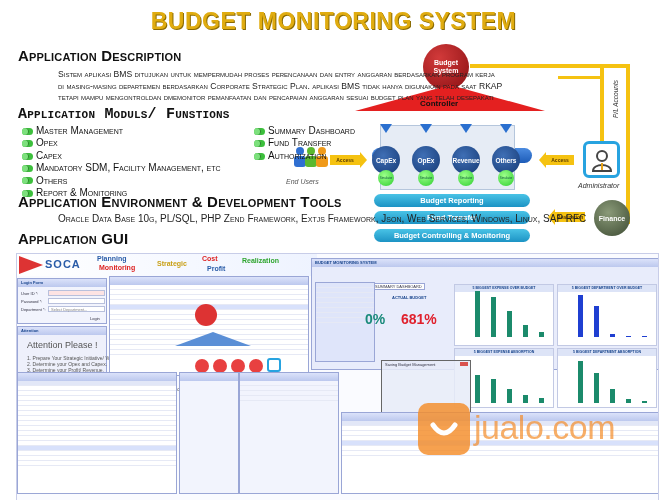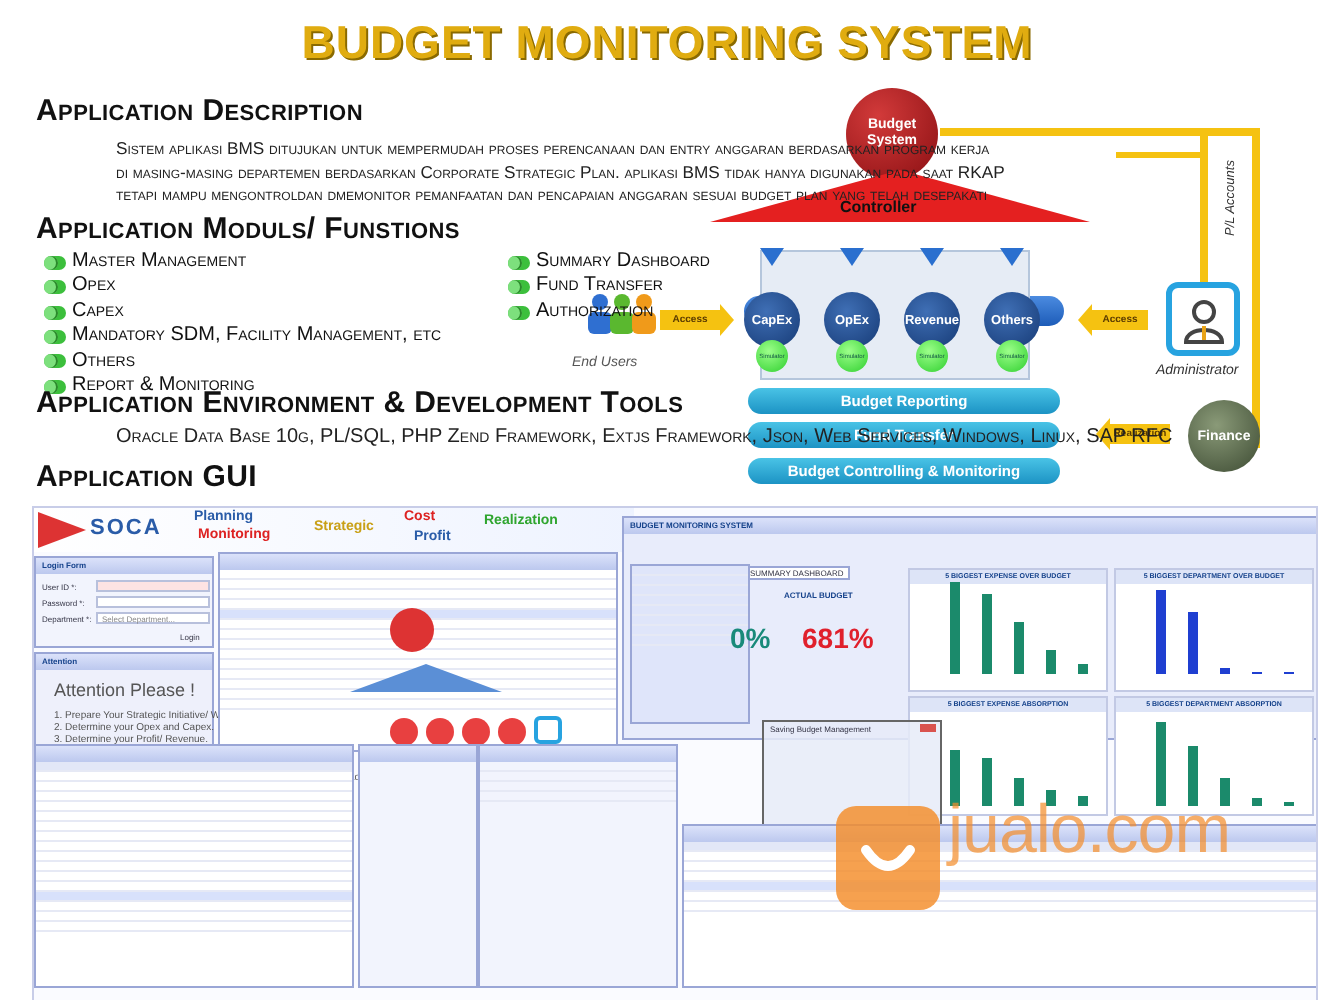--- a/index.html
+++ b/index.html
@@ -71,21 +71,21 @@
   .welcome { position: absolute; left: 96px; top: 26px; font-family: "DejaVu Serif", serif; font-size: 7.5px; font-weight: bold; color: #333; white-space: nowrap; }
   .kpi0 { position: absolute; left: 348px; top: 57px; font-size: 14px; font-weight: bold; color: #198a7a; }
   .kpi1 { position: absolute; left: 384px; top: 57px; font-size: 14px; font-weight: bold; color: #e0202c; }
   .bar { position: absolute; bottom: 0; width: 5px; }
   .chart-box { position: absolute; background: #fff; border: 1px solid #c2c9e4; overflow: hidden; }
   .chart-h { height: 7px; background: #dde4f7; font-size: 3.5px; color: #15428b; text-align: center; line-height: 7px; font-weight: bold; }
   .dialog { position: absolute; left: 364px; top: 106px; width: 90px; height: 66px; background: rgba(230,235,248,0.85); border: 1px solid #666; }
   .dialog-close { position: absolute; right: 2px; top: 1px; width: 8px; height: 4px; background: #d9534f; }
   .watermark { position: absolute; left: 418px; top: 403px; width: 52px; height: 52px; border-radius: 10px; background: rgba(244,140,40,0.82);
     display: flex; align-items: center; justify-content: center; }
-  .wm-text { position: absolute; left: 474px; top: 396px; font-size: 34px; font-family: "Liberation Sans", sans-serif; color: rgba(244,140,40,0.7); letter-spacing: -0.5px; }
+  .wm-text { position: absolute; left: 474px; top: 408px; font-size: 34px; font-family: "Liberation Sans", sans-serif; color: rgba(244,140,40,0.7); letter-spacing: -0.5px; }
 </style>
 </head>
 <body>
 
 <div class="title">BUDGET MONITORING SYSTEM</div>
 
 <div>
   <div class="yline" style="left:470px;top:64px;width:160px;height:4px;"></div>
   <div class="yline" style="left:626px;top:64px;width:4px;height:160px;"></div>
   <div class="yline" style="left:600px;top:68px;width:4px;height:74px;"></div>
@@ -139,21 +139,21 @@
 
   <div class="arrow-y left" style="left:555px;top:212px;width:30px;">Realization</div>
   <div class="finance">Finance</div>
 </div>
 
 <div class="h2" style="top:47px;">Application Description</div>
 <div class="para" style="top:69px;">Sistem aplikasi BMS ditujukan untuk mempermudah proses perencanaan dan entry anggaran berdasarkan program kerja</div>
 <div class="para" style="top:80.5px;">di masing-masing departemen berdasarkan Corporate Strategic Plan. aplikasi BMS tidak hanya digunakan pada saat RKAP</div>
 <div class="para" style="top:92px;">tetapi mampu mengontroldan dmemonitor pemanfaatan dan pencapaian anggaran sesuai budget plan yang telah desepakati</div>
 
-<div class="h2" style="top:106px;">Application Moduls/ Funstions</div>
+<div class="h2" style="top:106px;font-family:Liberation Mono, monospace;">Application Moduls/ Funstions</div>
 <ul class="mod-list" style="left:22px;top:125px;">
   <li>
       <span class="toggle"></span>
       <span>Master Management</span>
     </li>
   <li>
       <span class="toggle"></span>
       <span>Opex</span>
     </li>
   <li>

